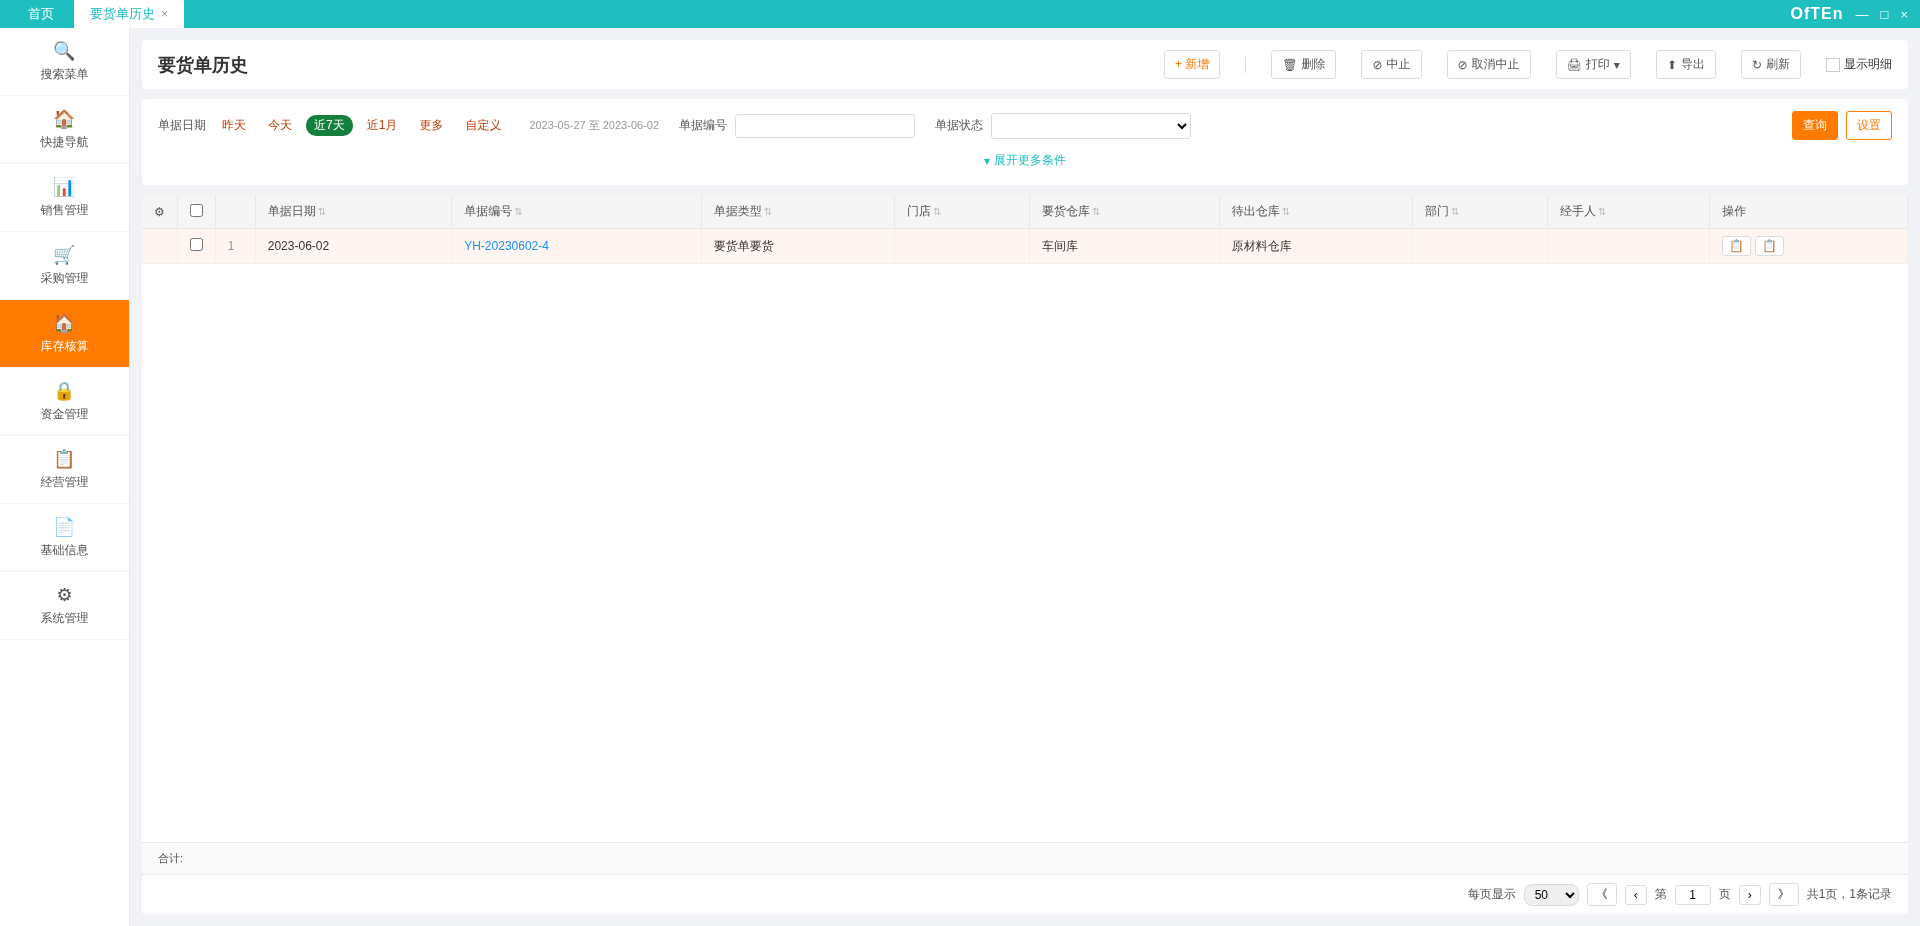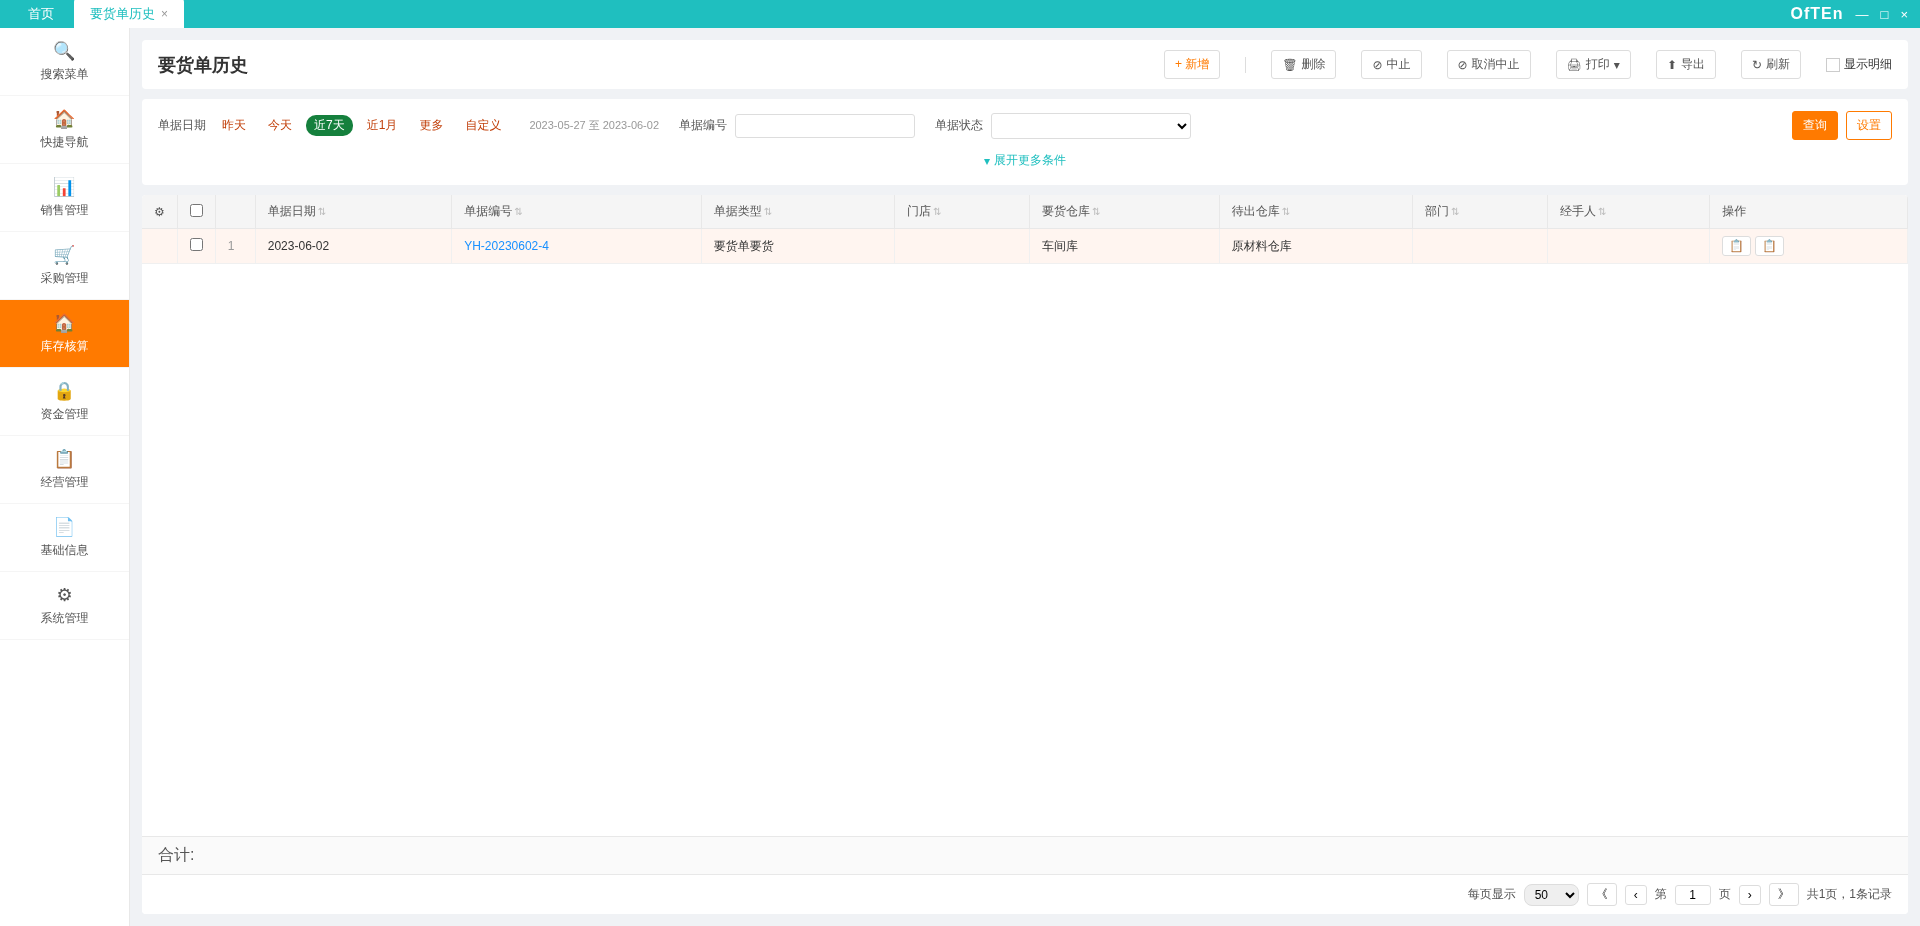--- a/index.html
+++ b/index.html
@@ -64,21 +64,21 @@
     .col-sort { display: flex; align-items: center; gap: 2px; cursor: pointer; }
     .sort-icon { color: #bbb; font-size: 10px; }
     .col-settings { width: 30px; cursor: pointer; }
     .col-checkbox { width: 30px; }
     .col-num { width: 40px; color: #999; }
     .link-text { color: #1890ff; cursor: pointer; text-decoration: none; }
     .action-btns { display: flex; gap: 4px; }
     .action-btn { padding: 2px 6px; border: 1px solid #ddd; border-radius: 3px; cursor: pointer; font-size: 12px; background: white; }
 
     
-    .table-footer { background: #fafafa; padding: 8px 16px; border-top: 1px solid #e8e8e8; font-size: 16px; color: #555; display: flex; align-items: center; gap: 8px; }
+    .table-footer { background: #fafafa; padding: 8px 16px; border-top: 1px solid #e8e8e8; font-size: 11px; color: #555; display: flex; align-items: center; gap: 8px; }
 
     
     .pagination { display: flex; align-items: center; justify-content: flex-end; padding: 8px 16px; background: white; border-top: 1px solid #e8e8e8; gap: 8px; font-size: 12px; color: #555; }
     .page-size-select { border: 1px solid #ddd; padding: 2px 6px; border-radius: 8px; font-size: 12px; }
     .page-btn { padding: 2px 8px; border: 1px solid #ddd; border-radius: 3px; cursor: pointer; background: white; font-size: 12px; }
     .page-input { width: 36px; border: 1px solid #ddd; padding: 2px 4px; border-radius: 3px; text-align: center; font-size: 12px; }
 
     .divider { width: 1px; height: 16px; background: #ddd; }
   </style>
 </head>

